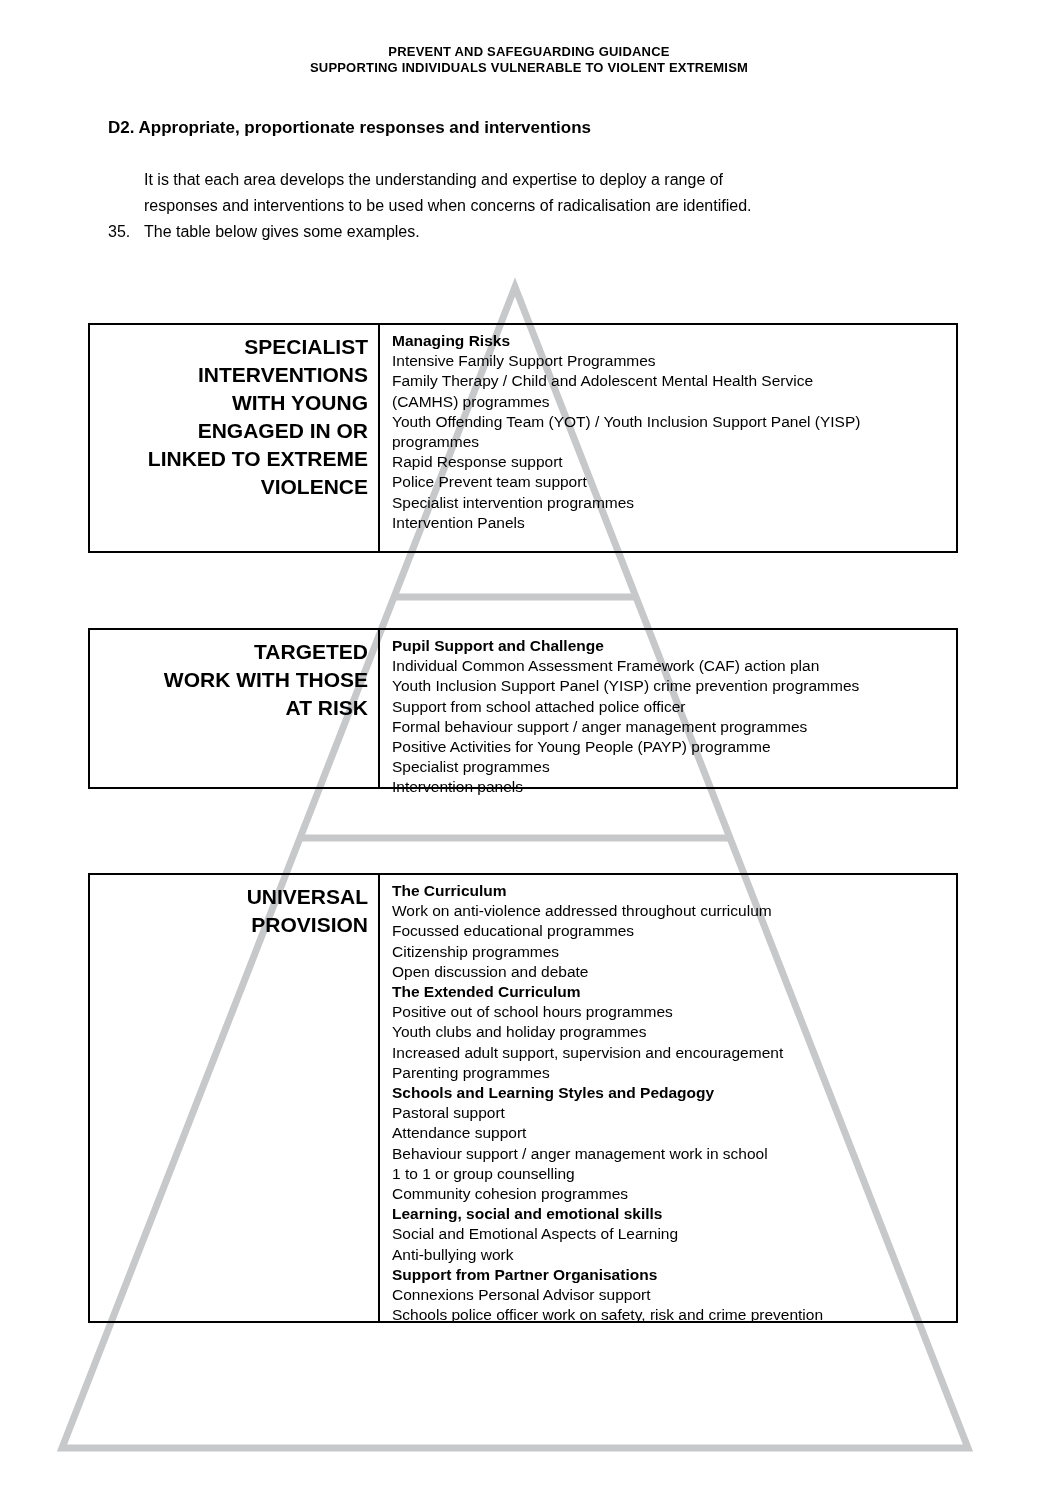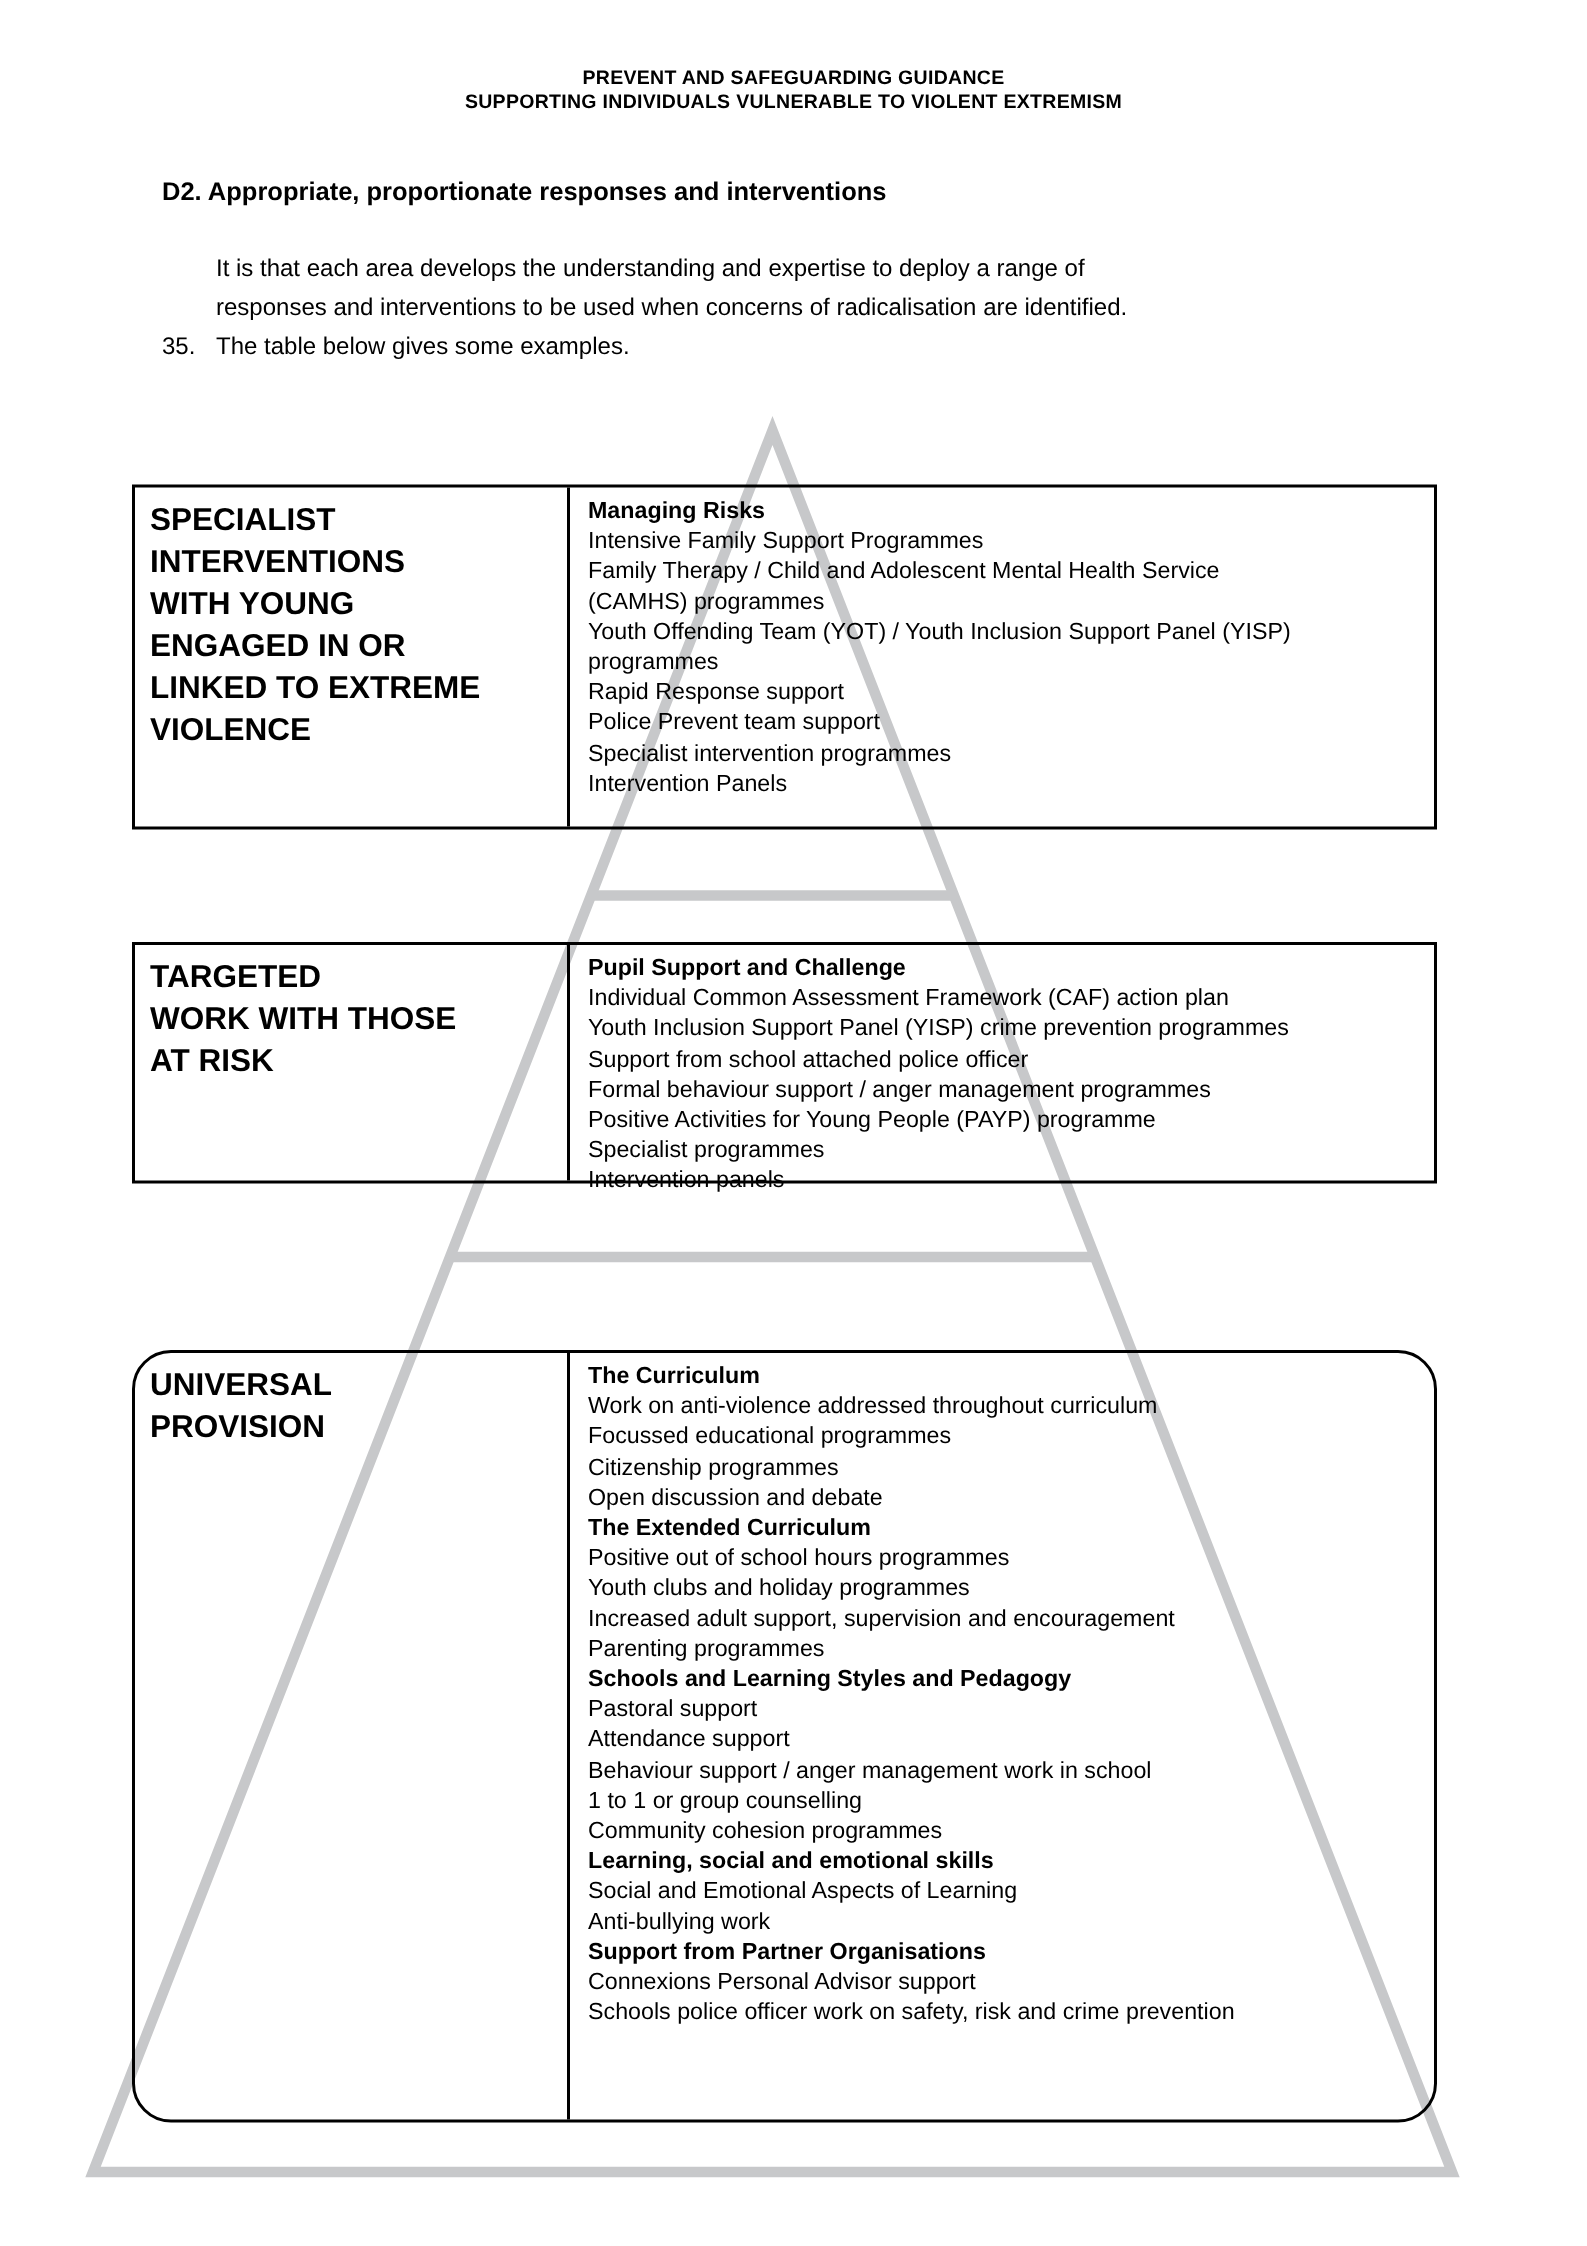--- a/index.html
+++ b/index.html
@@ -36,27 +36,28 @@
   .tier-box {
     position: absolute; left: 88px; width: 870px;
     display: flex;
     border: 2px solid #000;
     box-sizing: border-box;
     background: transparent;
     z-index: 1;
   }
   #tier-box-1 { top: 323px; height: 230px; }
   #tier-box-2 { top: 628px; height: 161px; }
-  #tier-box-3 { top: 900px; height: 515px; border-radius: 26px; }
+  #tier-box-3 { top: 873px; height: 450px; }
 
   .label-col {
     flex: 0 0 290px; width: 290px;
     box-sizing: border-box;
     border-right: 2px solid #000;
     padding: 8px 10px 8px 10px;
+    text-align: right;
   }
   .label-col .entry {
     font-size: 21px; font-weight: bold; line-height: 28px;
     white-space: nowrap;
   }
   .items-col {
     flex: 1 1 auto;
     box-sizing: border-box;
     padding: 6px 12px 6px 12px;
   }

